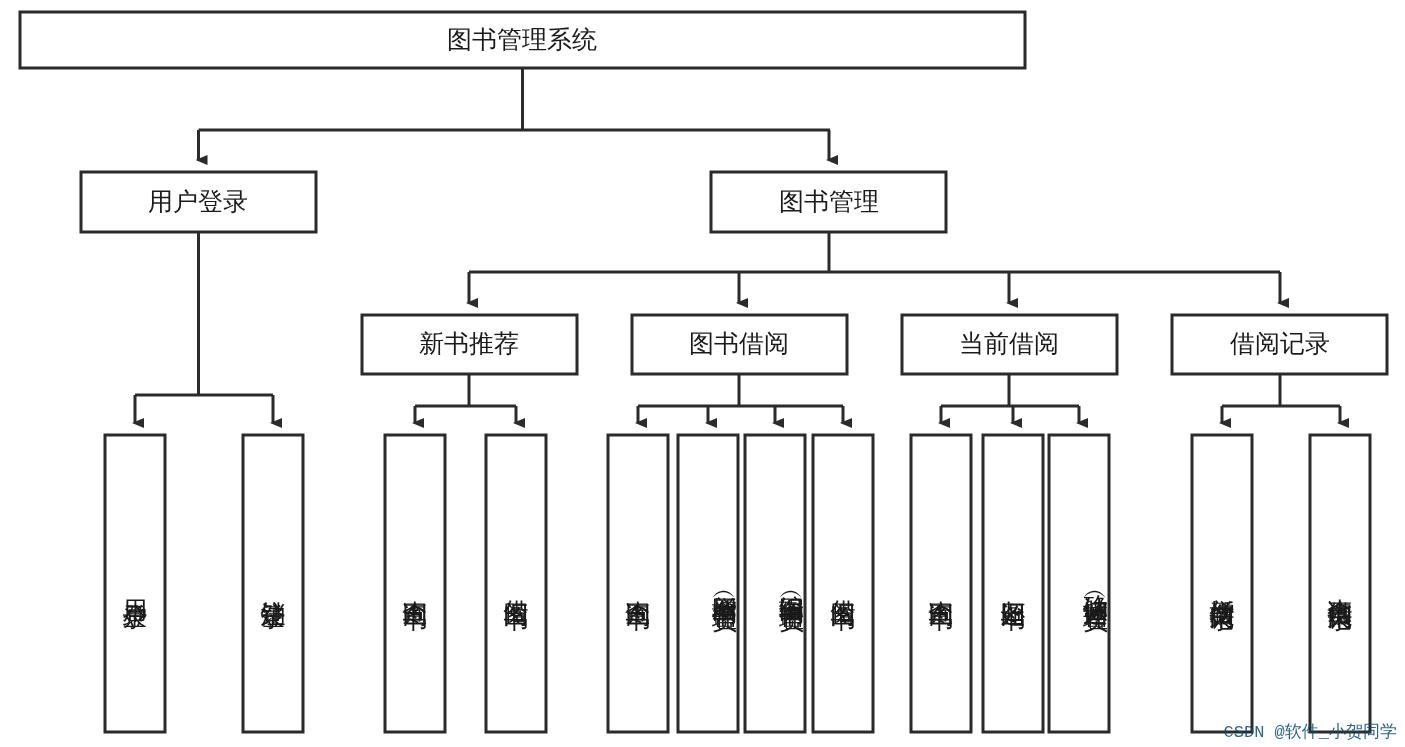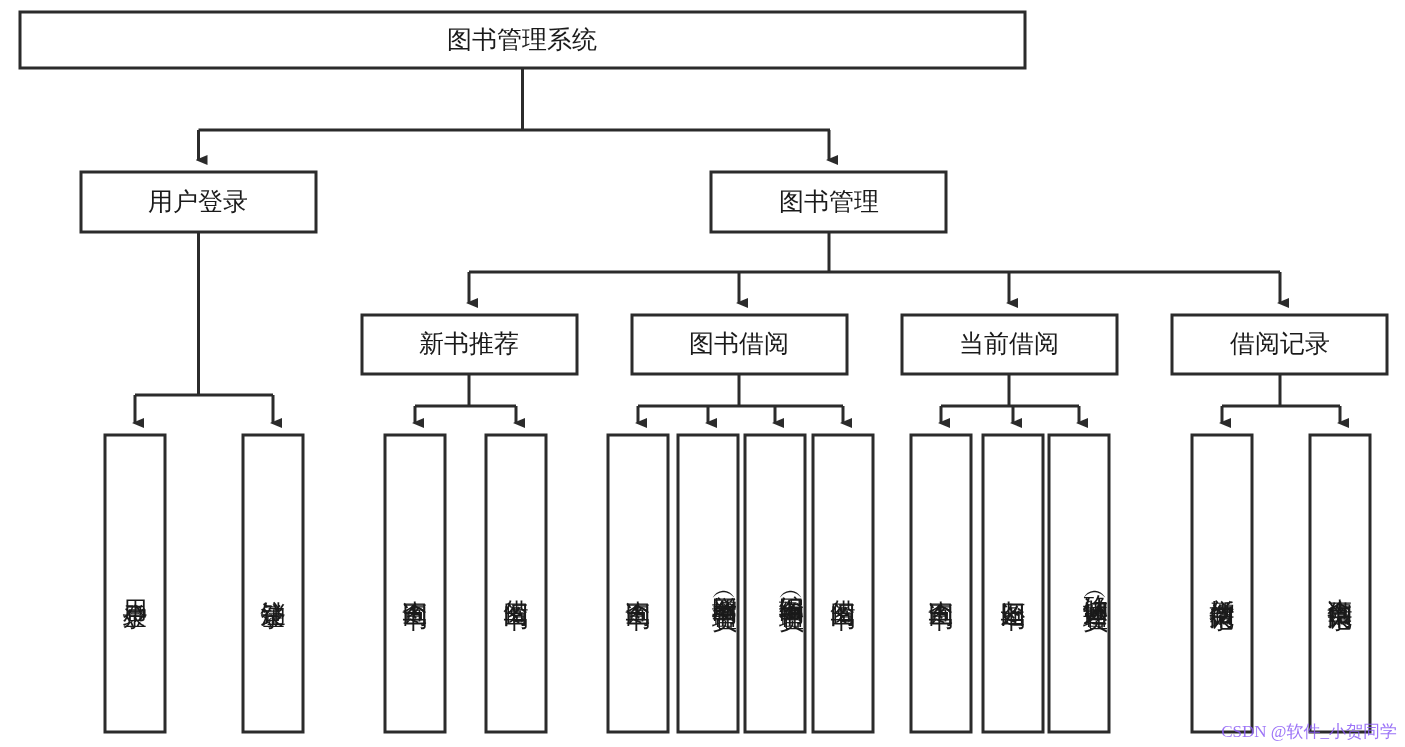--- a/index.html
+++ b/index.html
@@ -61,23 +61,23 @@
     display: flex;
     align-items: center;
     justify-content: center;
     white-space: nowrap;
     pointer-events: none;
   }
   #watermark {
     position: absolute;
     right: 8px;
     bottom: 4px;
-    font-family: Liberation Serif, serif;
+    font-family: Liberation Mono, monospace;
     font-size: 17px;
-    color: #8b5cf6;
+    color: #0c4a6e;
     opacity: 0.85;
     white-space: nowrap;
   }
 </style>
 </head>
 <body>
 
 <div id="stage">
 
   <svg id="diagram" viewBox="0 0 1405 747">

